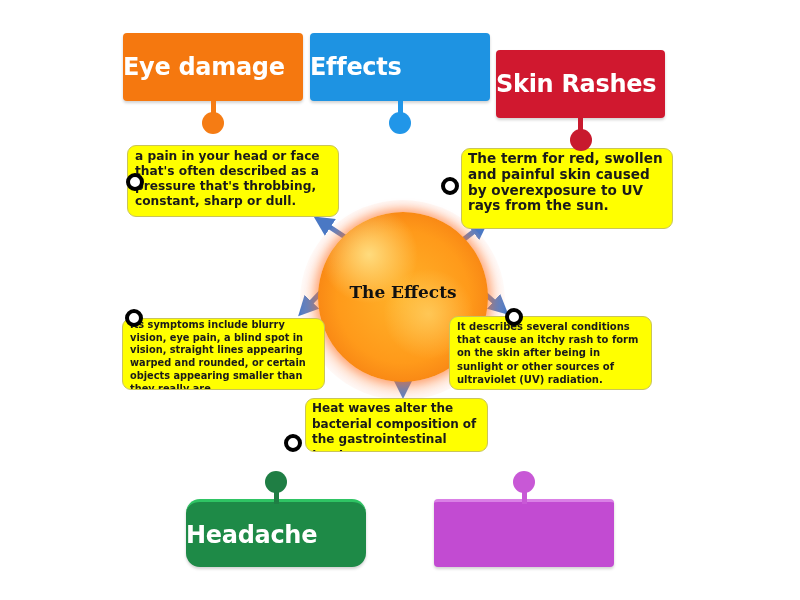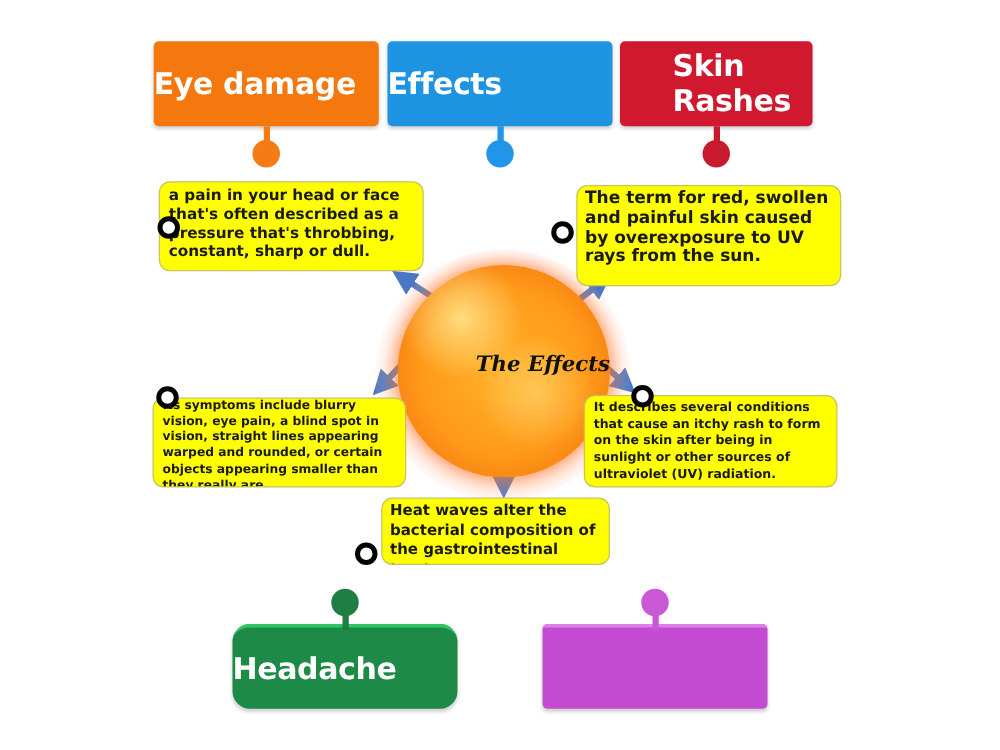--- a/index.html
+++ b/index.html
@@ -73,27 +73,26 @@
     position: absolute; left: 318px; top: 212px; width: 170px; height: 170px;
     border-radius: 50%;
     background:
       radial-gradient(circle at 30% 25%, rgba(255,235,150,0.8) 0%, rgba(255,235,150,0) 28%),
       radial-gradient(circle at 65% 60%, rgba(255,220,120,0.6) 0%, rgba(255,220,120,0) 30%),
       radial-gradient(circle at 50% 50%, #ffb22a 0%, #ff9a1a 55%, #f47a10 85%, #ee6a0c 100%);
     box-shadow: 0 0 10px 3px rgba(255,110,40,0.5);
   }
   .sun-title {
     position: absolute; left: 318px; top: 281px; width: 170px;
-    text-align: right;
+    text-align: center;
     font-family: "DejaVu Serif", serif;
     font-weight: bold;
     font-size: 17px;
     line-height: 1.35;
     color: #111;
-    font-style: italic;
   }
 
   svg.arrows { position: absolute; left: 0; top: 0; width: 800px; height: 600px; pointer-events: none; }
 </style>
 </head>
 <body>
 
 <svg class="arrows" viewBox="0 0 800 600">
   <defs>
     <marker id="ah" markerWidth="4" markerHeight="4" refX="2" refY="2" orient="auto">
@@ -120,21 +119,21 @@
 </div>
 
 <div class="desc" style="left:461px; top:148px; width:212px; height:81px; font-size:13.6px; line-height:1.16; padding:2px 6px;">
   <span>The term for red, swollen and painful skin caused by overexposure to UV rays from the sun.</span>
 </div>
 
 <div class="desc" style="left:122px; top:318px; width:203px; height:72px; font-size:9.8px; line-height:1.3; padding:0 7px;">
   <span>Its symptoms include blurry vision, eye pain, a blind spot in vision, straight lines appearing warped and rounded, or certain objects appearing smaller than they really are.</span>
 </div>
 
-<div class="desc" style="left:467px; top:316px; width:203px; height:74px; font-size:10px; line-height:1.32; padding:3px 7px;">
+<div class="desc" style="left:449px; top:316px; width:203px; height:74px; font-size:10px; line-height:1.32; padding:3px 7px;">
   <span>It describes several conditions that cause an itchy rash to form on the skin after being in sunlight or other sources of ultraviolet (UV) radiation.</span>
 </div>
 
 <div class="desc" style="left:305px; top:398px; width:183px; height:54px; font-size:12px; line-height:1.3; padding:2px 6px;">
   <span>Heat waves alter the bacterial composition of the gastrointestinal tract.</span>
 </div>
 
 <div class="dot" style="left:126px; top:173px;"></div>
 <div class="dot" style="left:441px; top:177px;"></div>
 <div class="dot" style="left:125px; top:309px;"></div>
@@ -146,21 +145,21 @@
   <div class="pin-stem" style="background:#f57c14;"></div>
   <div class="pin-head" style="background:#f57c14;"></div>
 </div>
 
 <div class="tile top" style="left:310px; top:33px; width:180px; background:#1e93e2;">
   <span>Effects</span>
   <div class="pin-stem" style="background:#2196e8;"></div>
   <div class="pin-head" style="background:#2196e8;"></div>
 </div>
 
-<div class="tile top" style="left:496px; top:33px; width:154px; background:#d0182f;padding-left:42px;">
+<div class="tile top" style="left:496px; top:50px; width:169px; background:#d0182f;">
   <span>Skin Rashes</span>
   <div class="pin-stem" style="background:#c81a2e;"></div>
   <div class="pin-head" style="background:#c81a2e;"></div>
 </div>
 
 <div class="tile bottom" style="left:186px; top:499px; width:180px; background:#1e8a47; border-top:3px solid #2fc464;border-radius:14px;">
   <span>Headache</span>
   <div class="pin-stem" style="background:#1f7e44;"></div>
   <div class="pin-head" style="background:#1f7e44;"></div>
 </div>

